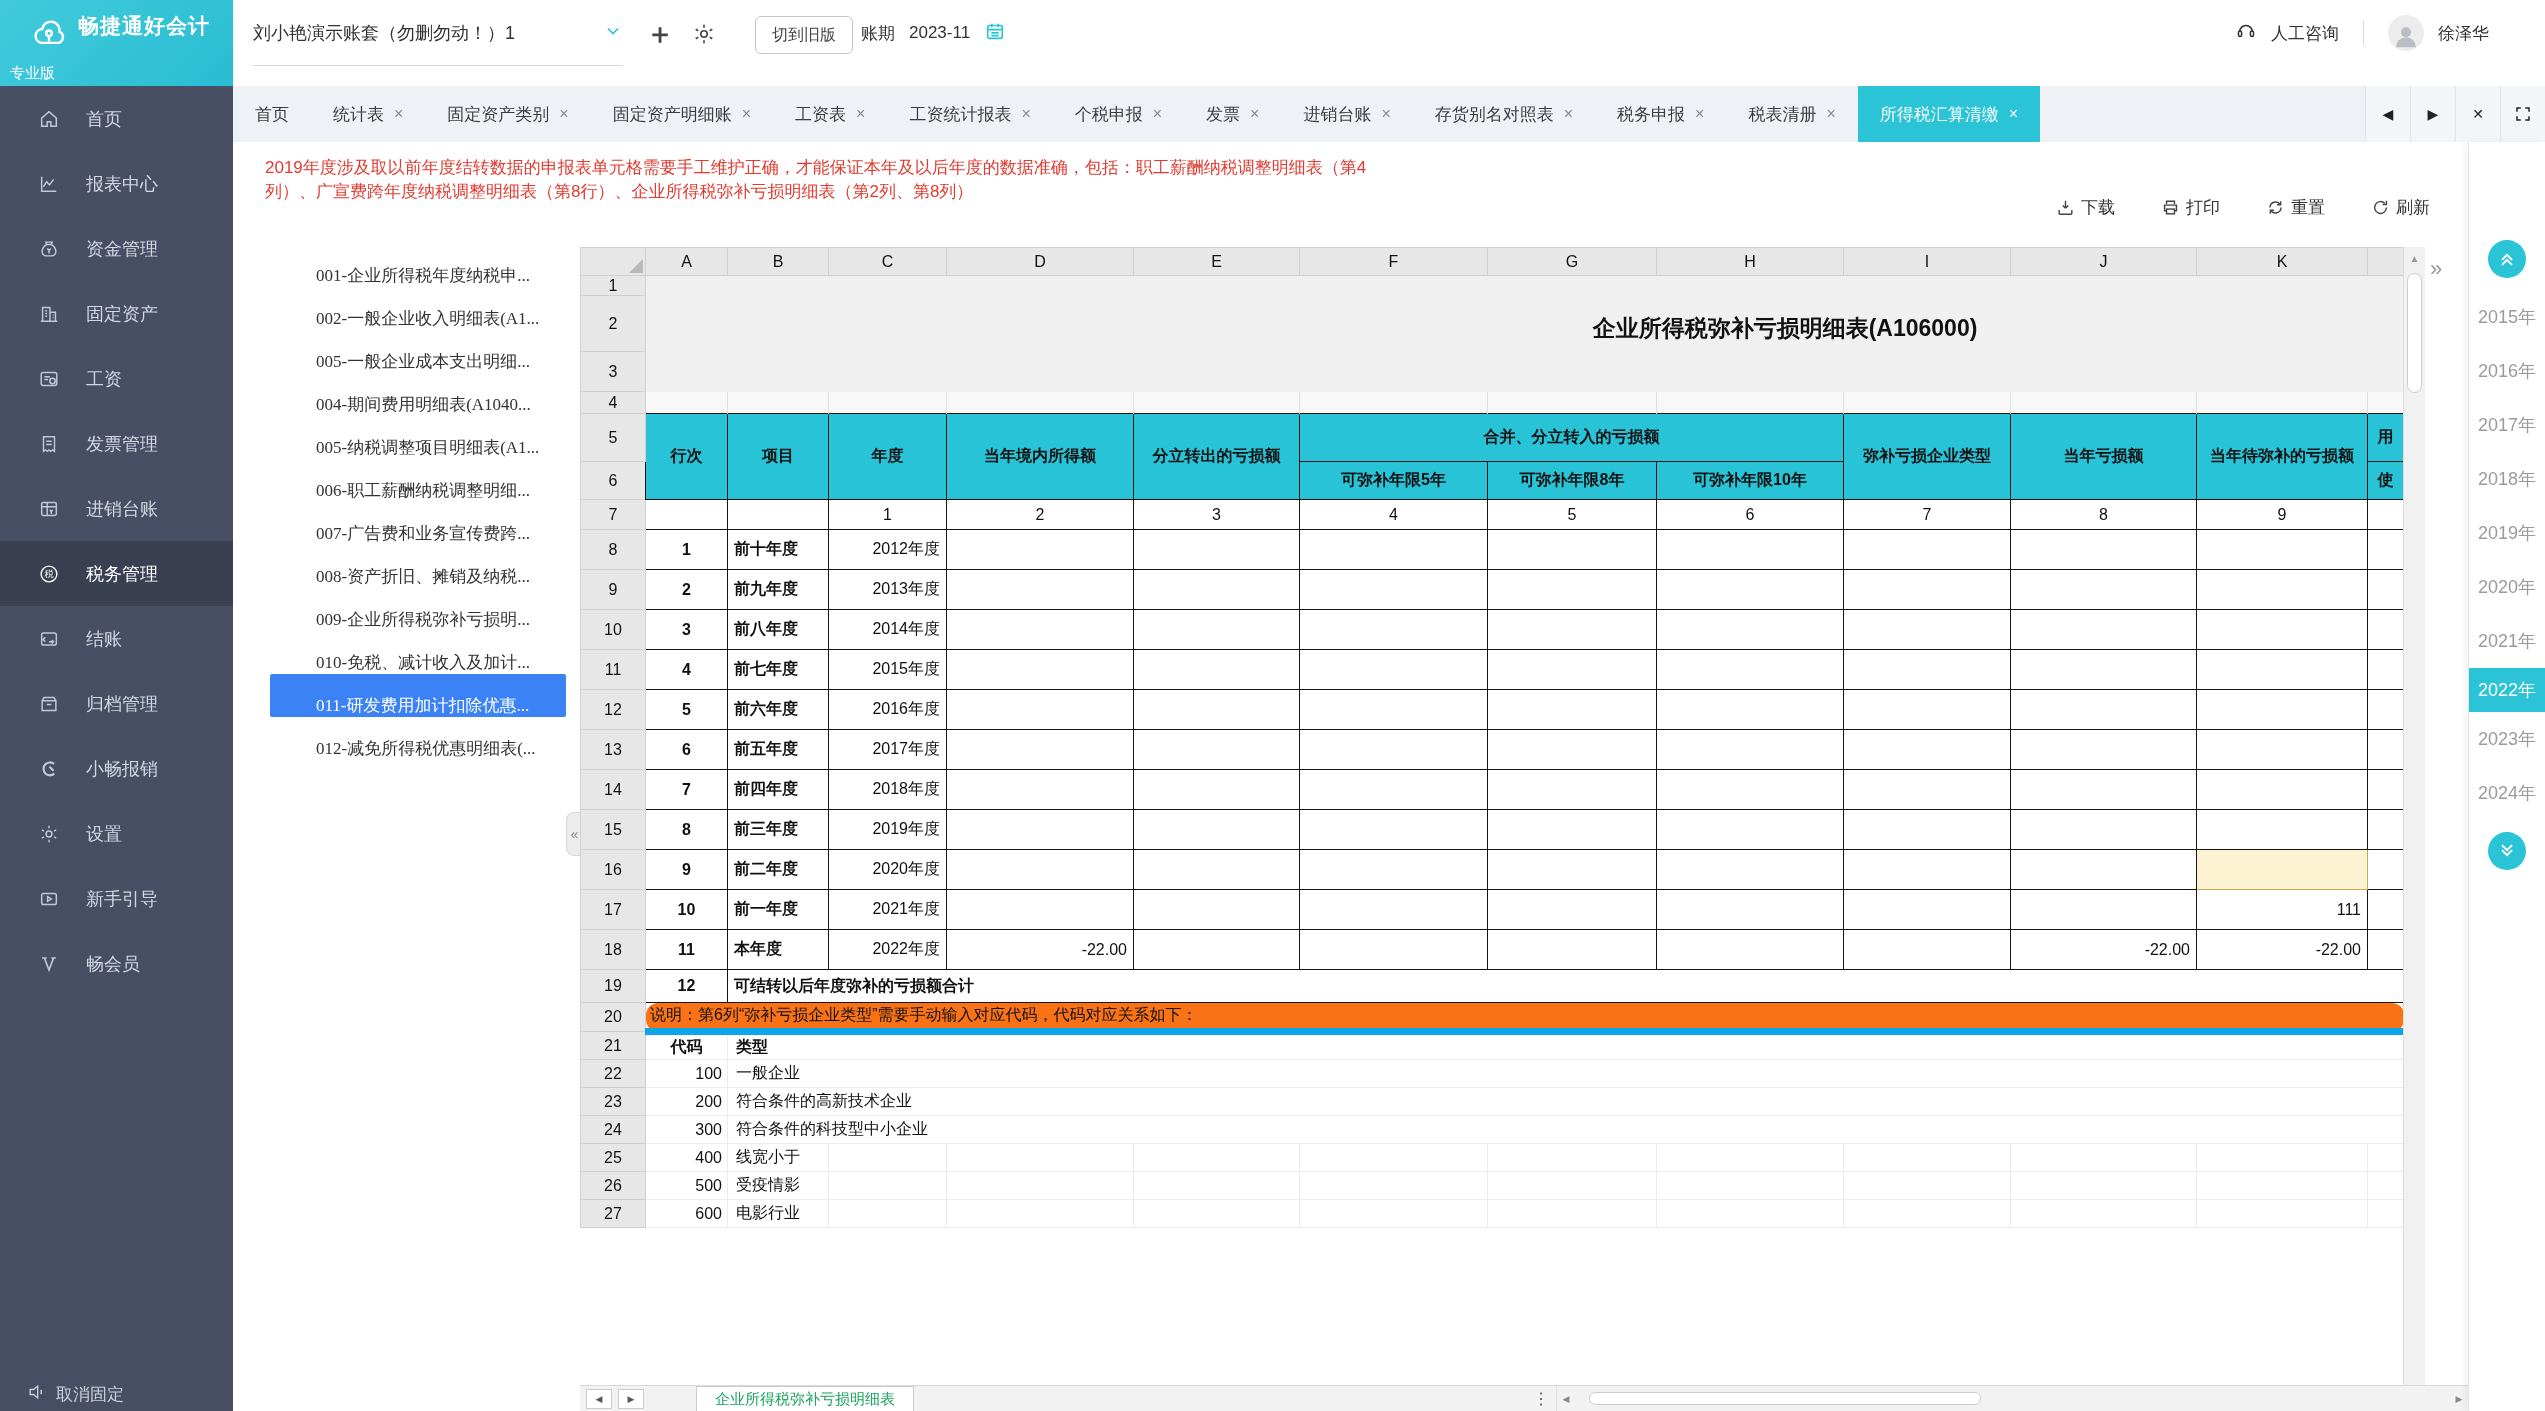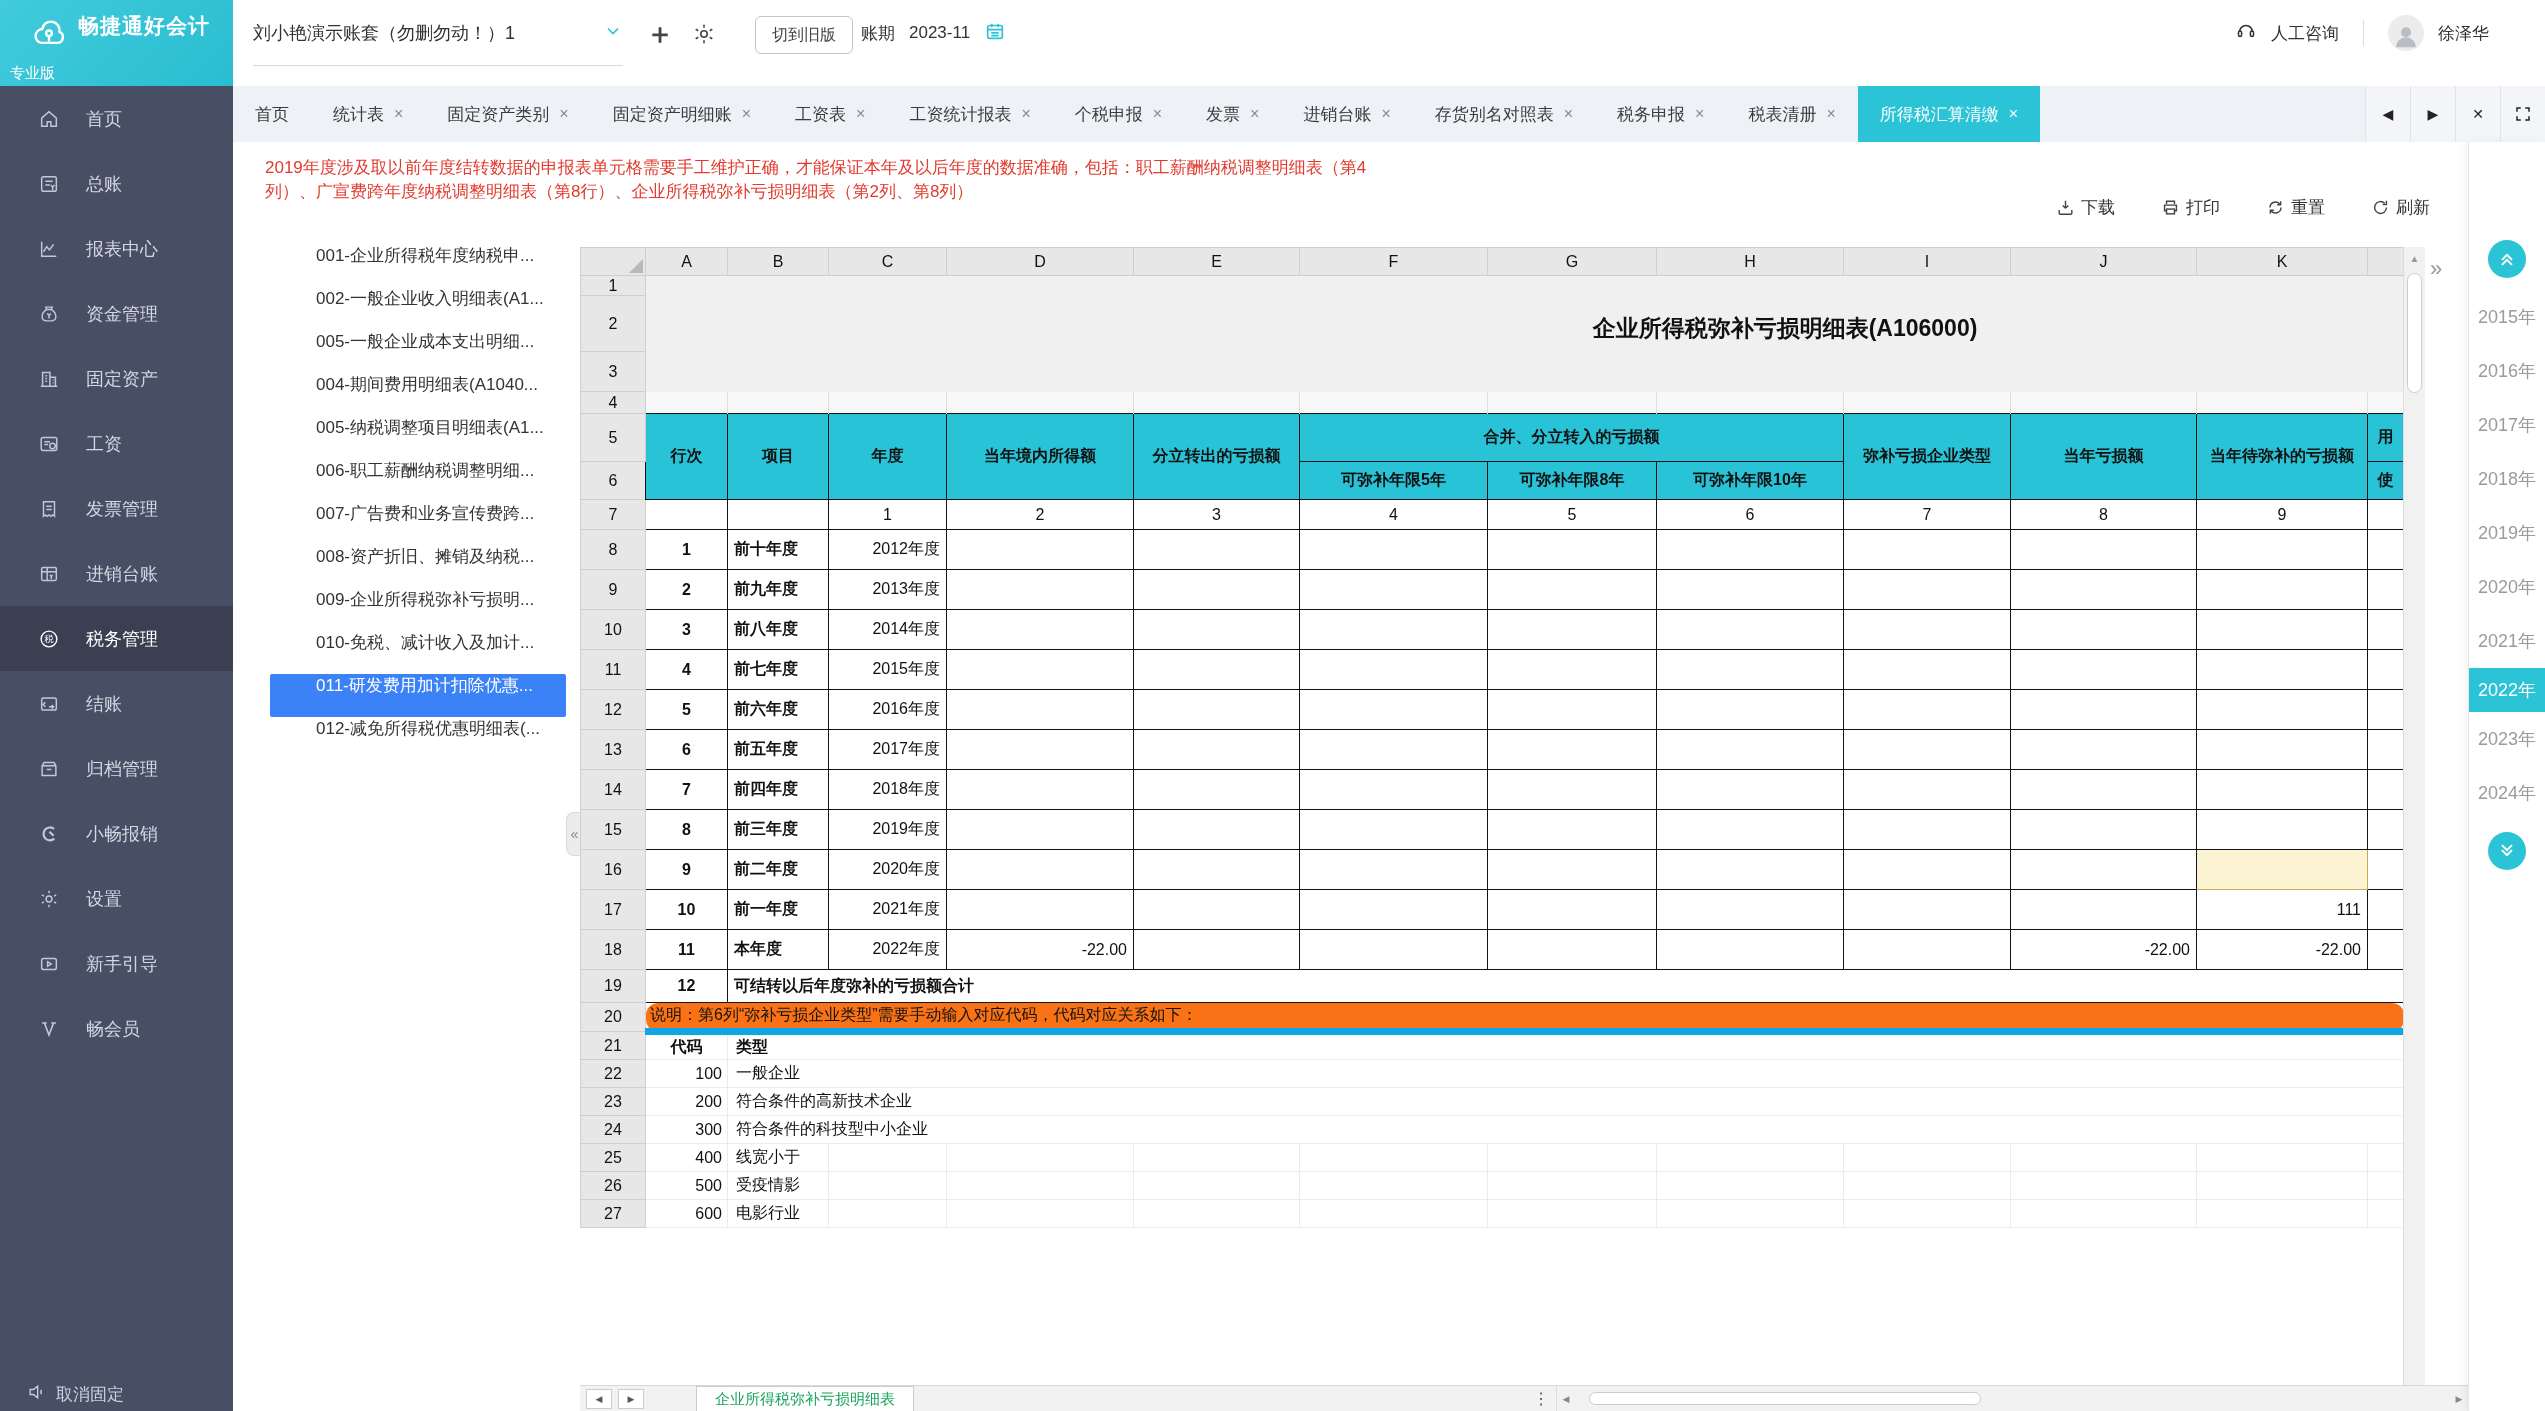--- a/index.html
+++ b/index.html
@@ -42,21 +42,21 @@
   .side-pin { position:absolute; left:26px; top:1296px; display:flex; align-items:center; gap:10px; color:#ccd0dd; font-size:17px; cursor:pointer; }
 
   
   .warning { position:absolute; left:265px; top:156px; width:1800px; font-size:17px; line-height:24px; color:#e23a2e; }
   .toolbar { position:absolute; left:2056px; top:196px; display:flex; gap:46px; }
   .tool { display:flex; align-items:center; gap:6px; font-size:17px; color:#333; cursor:pointer; }
   .tool svg { color:#444; }
 
   
   .listpanel { position:absolute; left:233px; top:244px; width:347px; height:1167px; background:#fff; }
-  .list-item { position:relative; height:43px; margin:0 14px 0 37px; display:flex; align-items:flex-start; padding-left:46px; font-size:17px; color:#333; border-radius:2px; cursor:pointer; white-space:nowrap; }
+  .list-item { position:relative; height:43px; margin:0 14px 0 37px; display:flex; align-items:flex-end; padding-left:46px; font-size:17px; color:#333; border-radius:2px; cursor:pointer; white-space:nowrap;font-family:Liberation Serif, serif; }
   .list-item.active { background:#3b82f6; color:#fff; }
   .collapse-handle { position:absolute; left:566px; top:812px; width:16px; height:44px; background:#ececec; border:1px solid #d8d8d8; border-right:none; border-radius:8px 0 0 8px; display:flex; align-items:center; justify-content:center; color:#888; font-size:14px; cursor:pointer; }
 
   
   .gridwrap { position:absolute; left:580px; top:247px; width:1845px; height:1138px; background:#fff; overflow:hidden; }
   .sheet-title { position:absolute; left:975px; top:66px; width:460px; text-align:center; font-size:23px; font-weight:bold; color:#111; z-index:3; pointer-events:none; }
   table.grid { border-collapse:collapse; table-layout:fixed; width:1823px; }
   table.grid td { overflow:hidden; white-space:nowrap; font-size:16px; color:#111; }
   td.rn { background:#e7e7e7; border:1px solid #cfcfcf; color:#666; text-align:center; font-size:15px; }
   td.corner { background:#e7e7e7; border:1px solid #cfcfcf; position:relative; }
@@ -231,29 +231,20 @@
   </div>
 
   <div class="sidebar">
     <div class="side-item">
       <span class="icn">
           <svg width="22" height="22" viewBox="0 0 24 24" fill="none" stroke="currentColor" stroke-width="1.6">
             <path d="M4 11l8-7 8 7v9h-6v-5h-4v5H4z"></path>
           </svg>
         </span>
       <span>首页</span>
-    </div>
-    <div class="side-item">
-      <span class="icn">
-          <svg width="22" height="22" viewBox="0 0 24 24" fill="none" stroke="currentColor" stroke-width="1.6">
-            <rect x="4" y="4" width="16" height="16" rx="2"></rect>
-            <path d="M8 9h8M8 13h5M14 13l2 2.5 2-2.5M16 15.5V19"></path>
-          </svg>
-        </span>
-      <span>总账</span>
     </div>
     <div class="side-item">
       <span class="icn">
           <svg width="22" height="22" viewBox="0 0 24 24" fill="none" stroke="currentColor" stroke-width="1.6">
             <path d="M4 4v16h16"></path>
             <path d="M6 15l3.5-5.5 3 3.5L17 7"></path>
           </svg>
         </span>
       <span>报表中心</span>
     </div>

